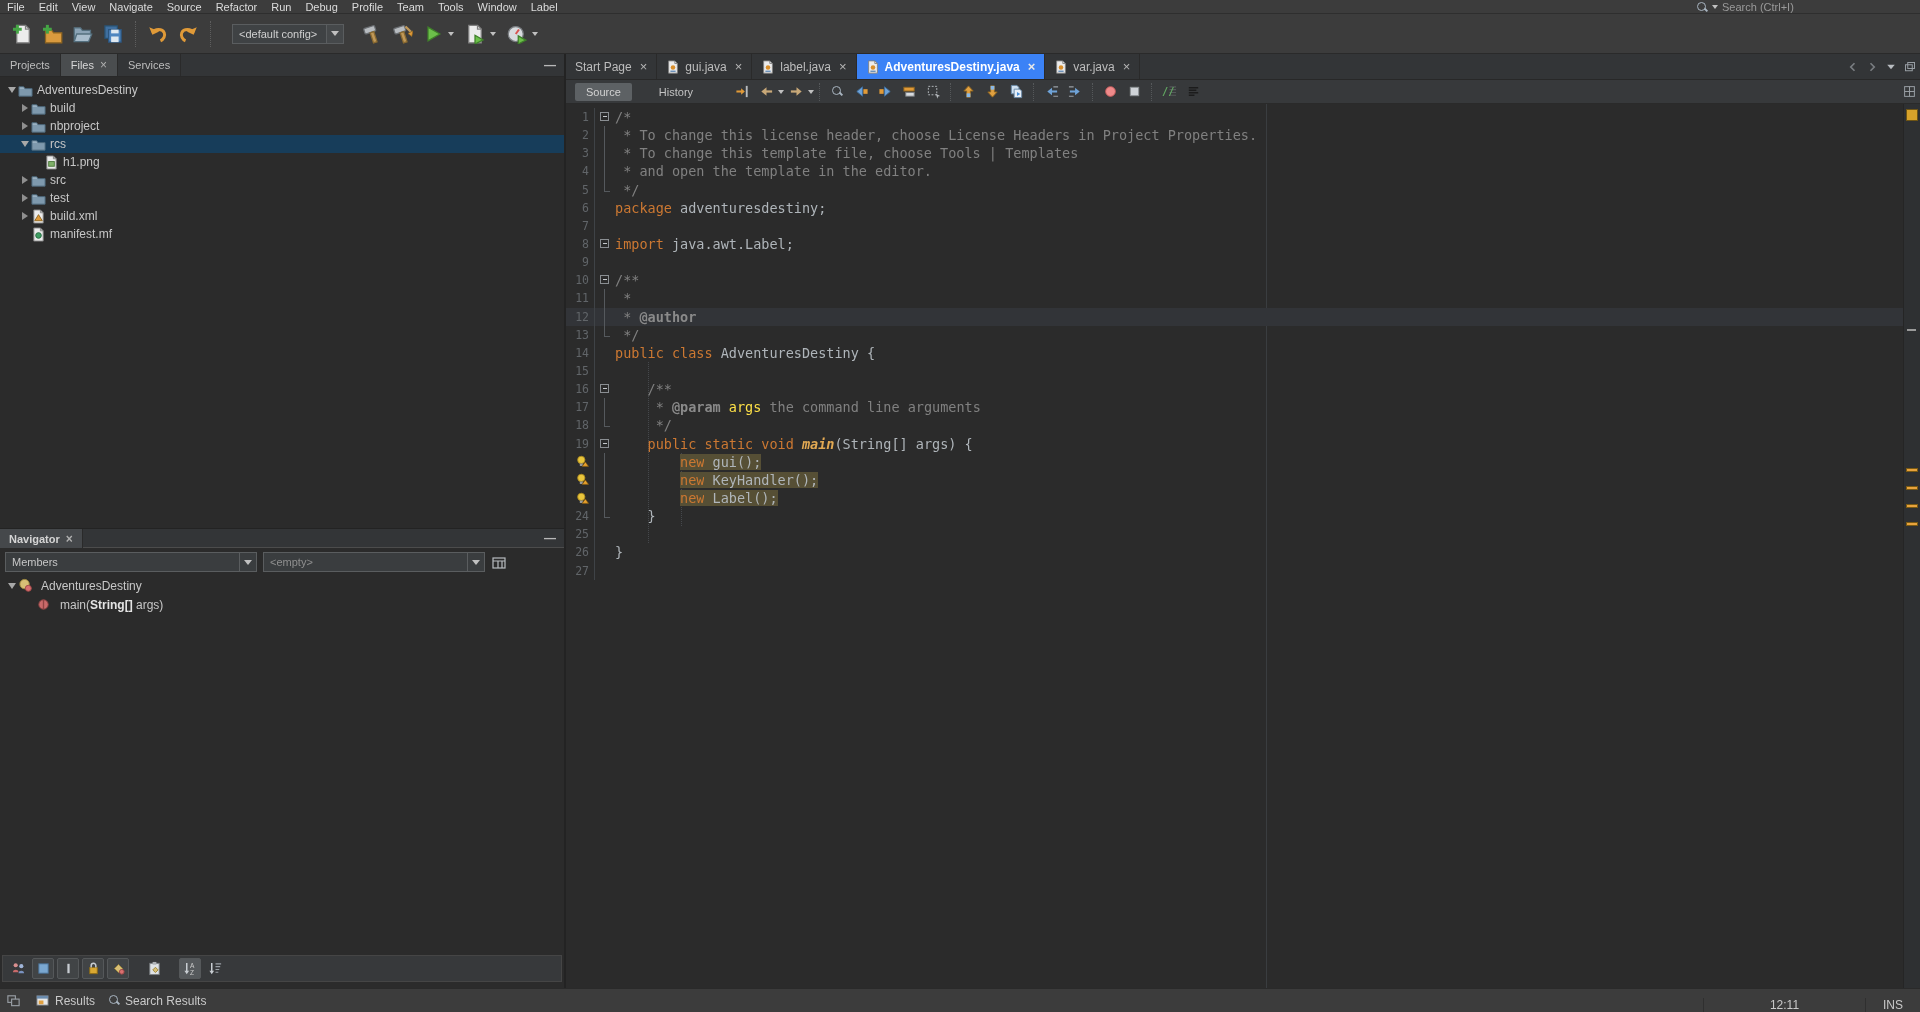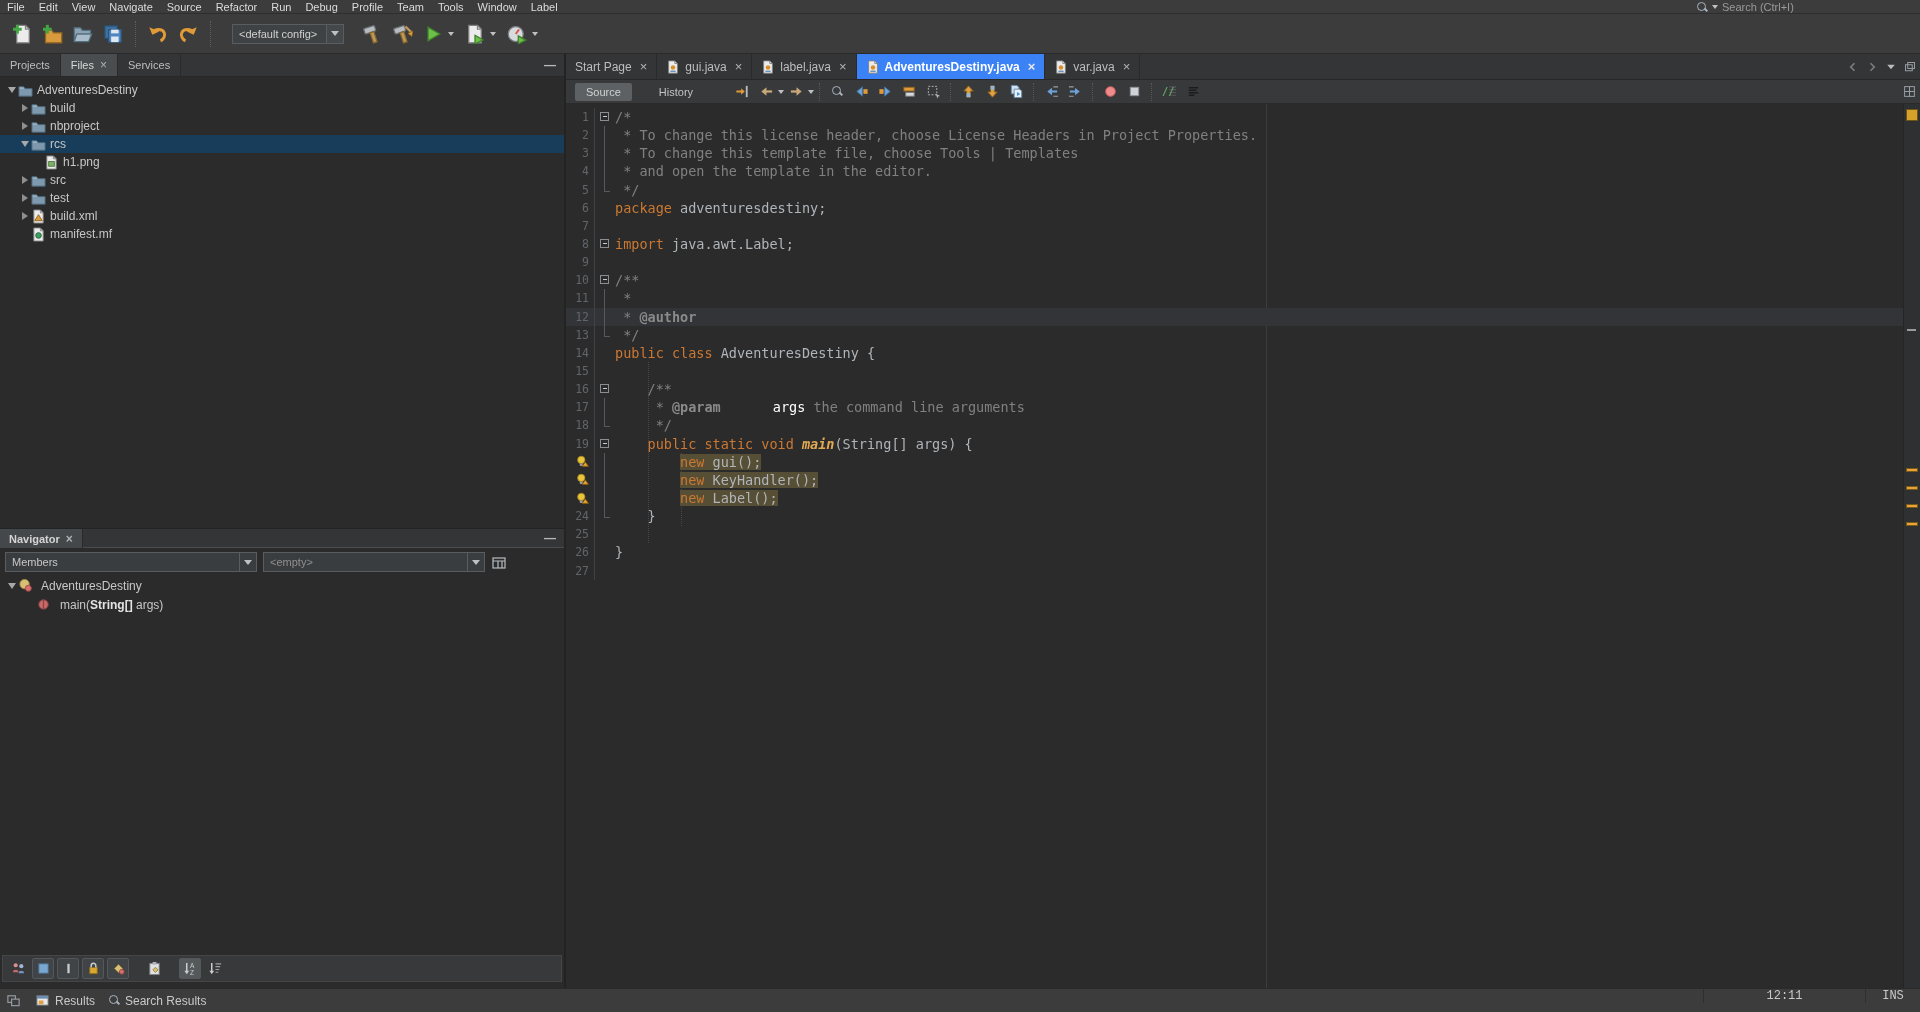--- a/index.html
+++ b/index.html
@@ -99,35 +99,35 @@
     border-right:1px solid #3f4347; display:flex; align-items:center; justify-content:flex-end; }
   .g svg { width:13px; height:13px; }
   .fd { width:20px; flex:none; position:relative; }
   .fbox { width:9px; height:9px; border:1px solid #8a8e92; background:#2b2b2b; position:absolute; left:5px; top:4px; }
   .fbox::after { content:""; position:absolute; left:1.5px; right:1.5px; top:3px; height:1px; background:#c4c8cc; }
   .fline { position:absolute; left:9px; top:0; bottom:0; width:1px; background:#55595d; }
   .fend { position:absolute; left:9px; top:0; height:10px; width:1px; background:#55595d; }
   .fend::after { content:""; position:absolute; left:0; top:10px; width:6px; height:1px; background:#55595d; }
   .ct { white-space:pre; flex:1; color:#afb5ba; }
   .kw { color:#cc7832; } .cm { color:#808080; } .cmb { color:#8a8a8a; font-weight:bold; }
-  .pl { color:#afb5ba; } .par { color:#ffffff;margin-left:44px; } .mth { color:#e2a953; font-weight:bold; font-style:italic; }
+  .pl { color:#afb5ba; } .par { color:#fde047; } .mth { color:#e2a953; font-weight:bold; font-style:italic; }
   .hl { background:#564f35; }
 
   
   .stripe { position:absolute; right:0; top:0; bottom:0; width:17px; background:#2e3032; border-left:1px solid #252525; }
   .st-sq { position:absolute; right:2px; top:5px; width:12px; height:12px; background:#d7a22a; border:1px solid #6e5414; }
   .st-caret { position:absolute; left:3px; top:225px; width:9px; height:2px; background:#9a9a9a; }
   .st-warn { position:absolute; left:2px; width:12px; height:4px; background:#e8a33d; border:1px solid #7a5a14; }
 
   
   .statusbar { position:absolute; left:0; bottom:0; width:1920px; height:24px; background:#3c3c3c; border-top:1px solid #2a2a2a;
     display:flex; align-items:center; font-size:12px; color:#c9c9c9; padding-left:6px; gap:14px; }
   .sb-item { display:flex; align-items:center; gap:5px; }
   .sb-item svg { width:15px; height:15px; }
-  .sb-right { position:absolute; right:0; top:0; bottom:0; display:flex; align-items:flex-start;font-family:Liberation Mono, monospace; }
+  .sb-right { position:absolute; right:0; top:7px; bottom:0; display:flex; align-items:flex-end; }
   .sb-cell { display:flex; align-items:center; justify-content:center; border-left:1px solid #2f2f2f; }
   .cw1 { width:162px; } .cw2 { width:55px; }
 
   
   .mag { position:relative; width:11px; height:11px; display:inline-block; }
   .mag::before { content:""; position:absolute; left:0; top:0; width:7px; height:7px; border:1.5px solid #a8b4c0; border-radius:50%; }
   .mag::after { content:""; position:absolute; left:7px; top:7px; width:4px; height:1.8px; background:#a8b4c0; transform:rotate(45deg); }
 </style>
 </head>
 <body>

